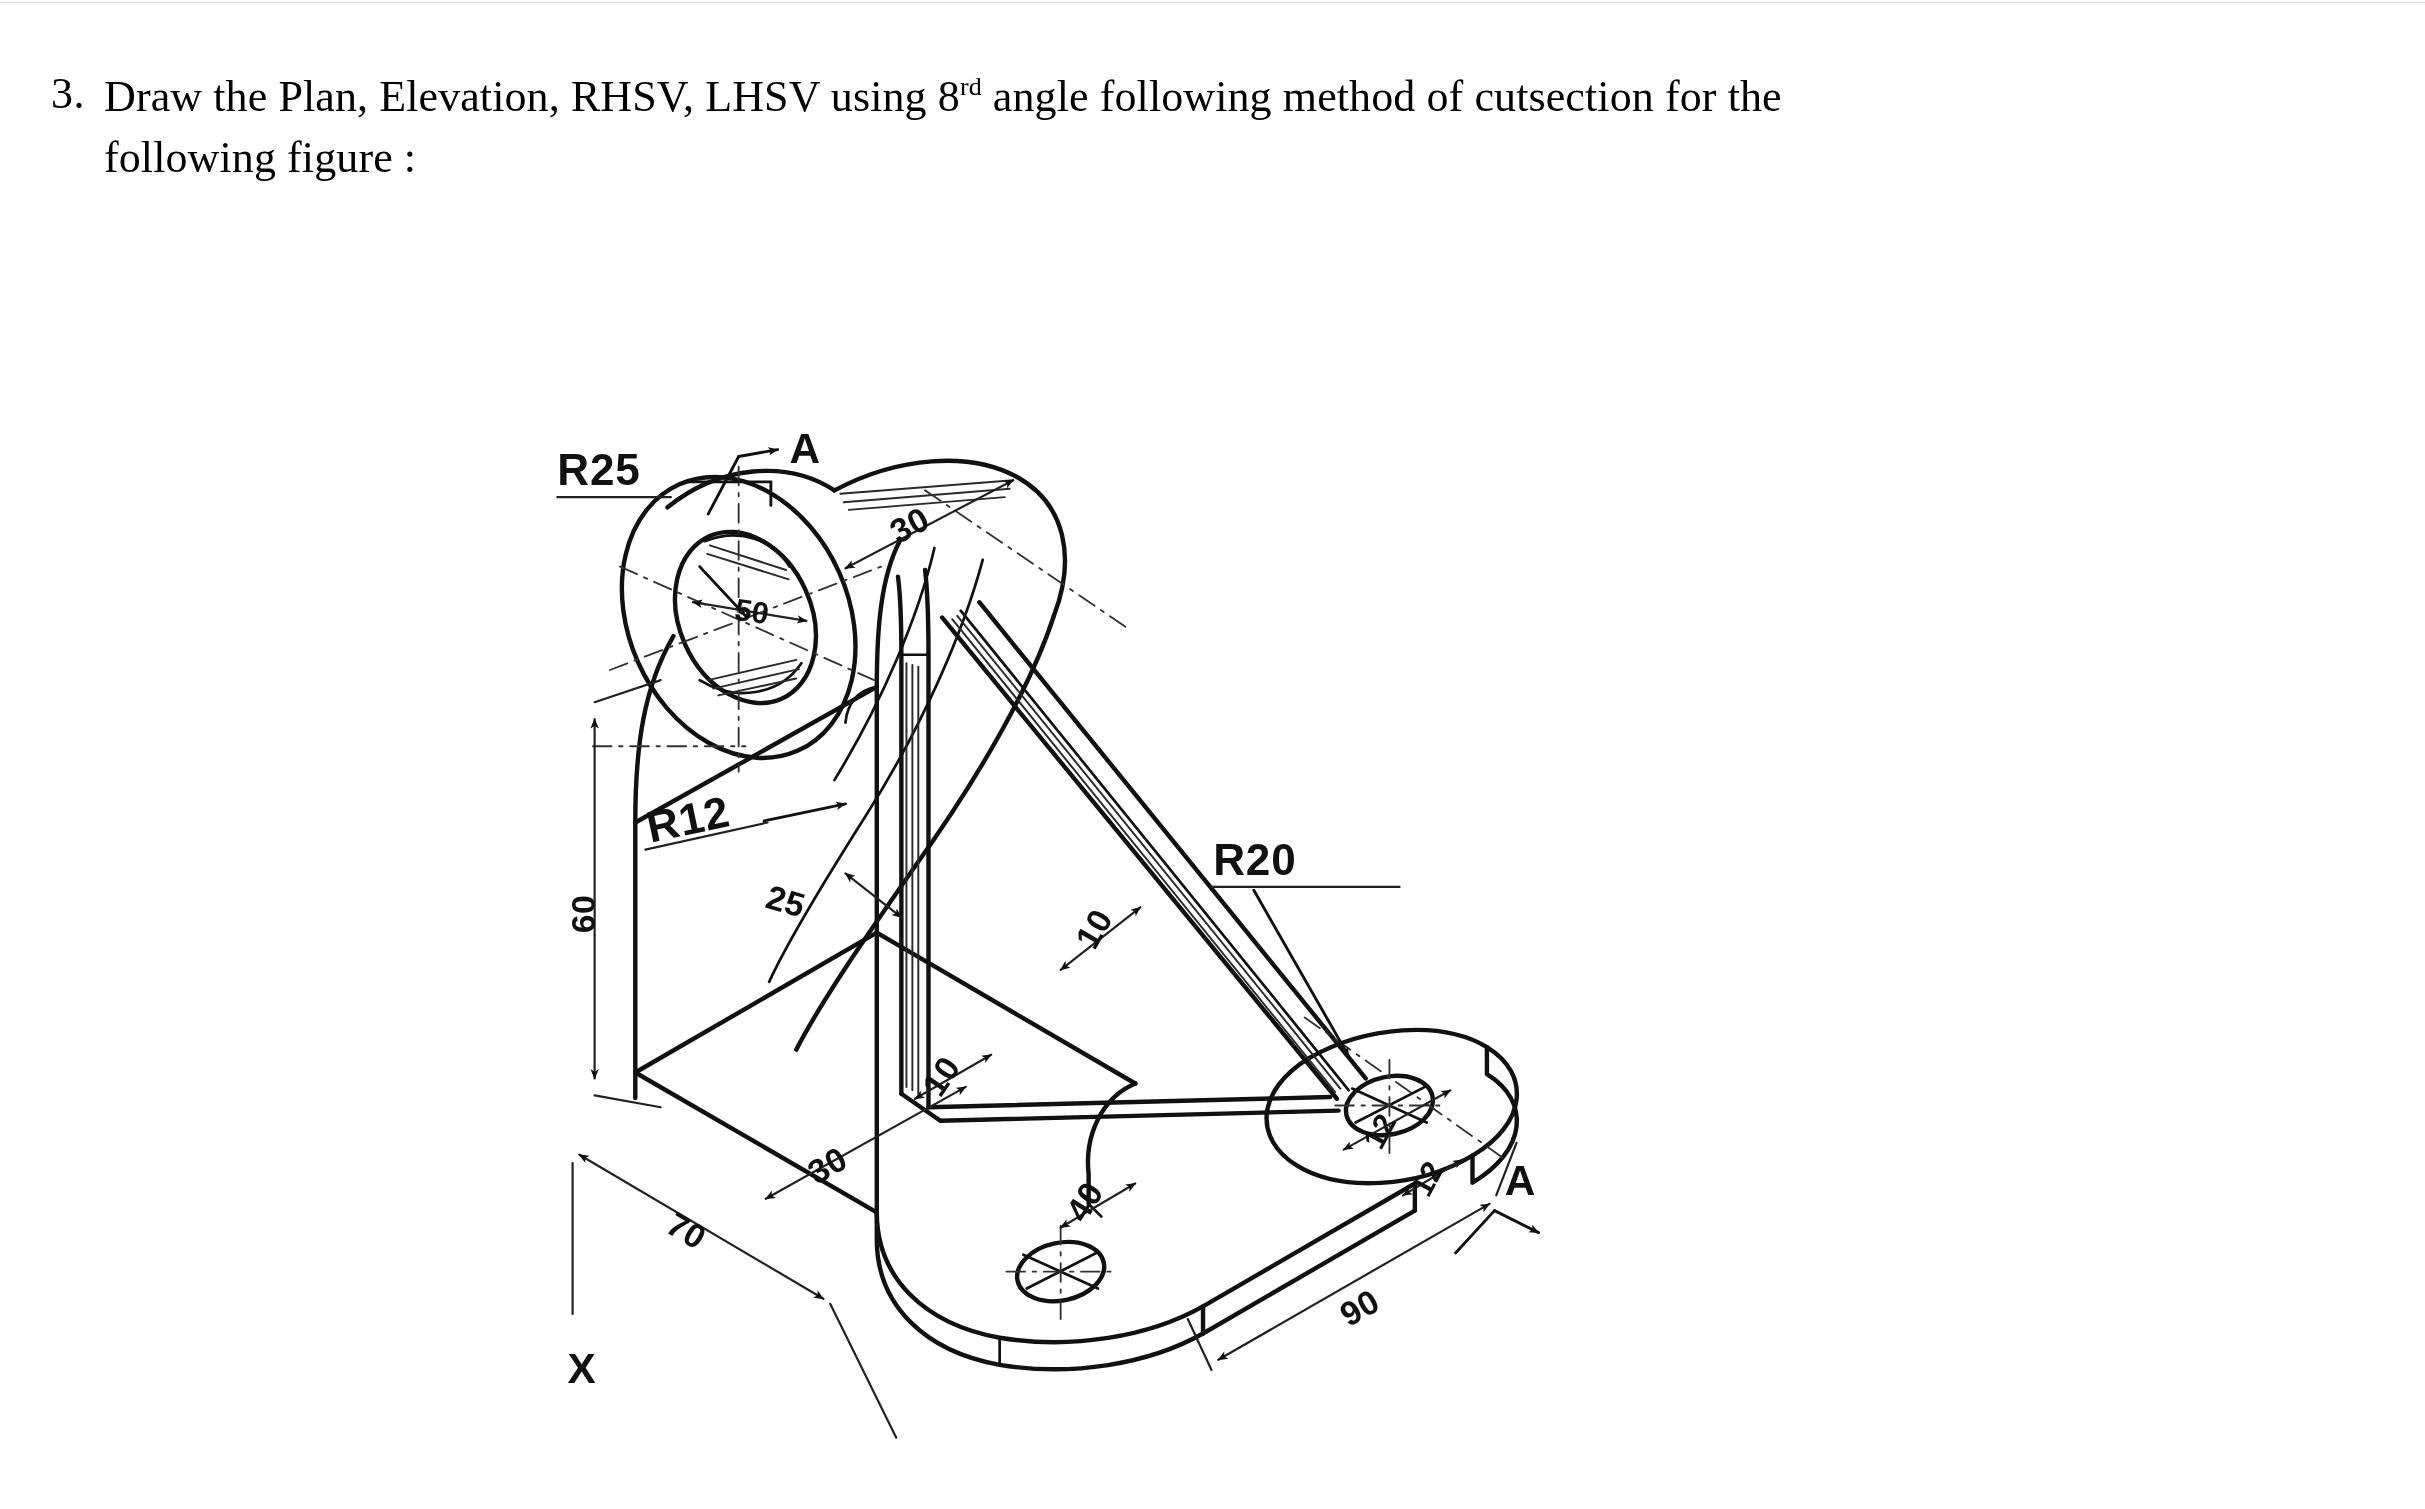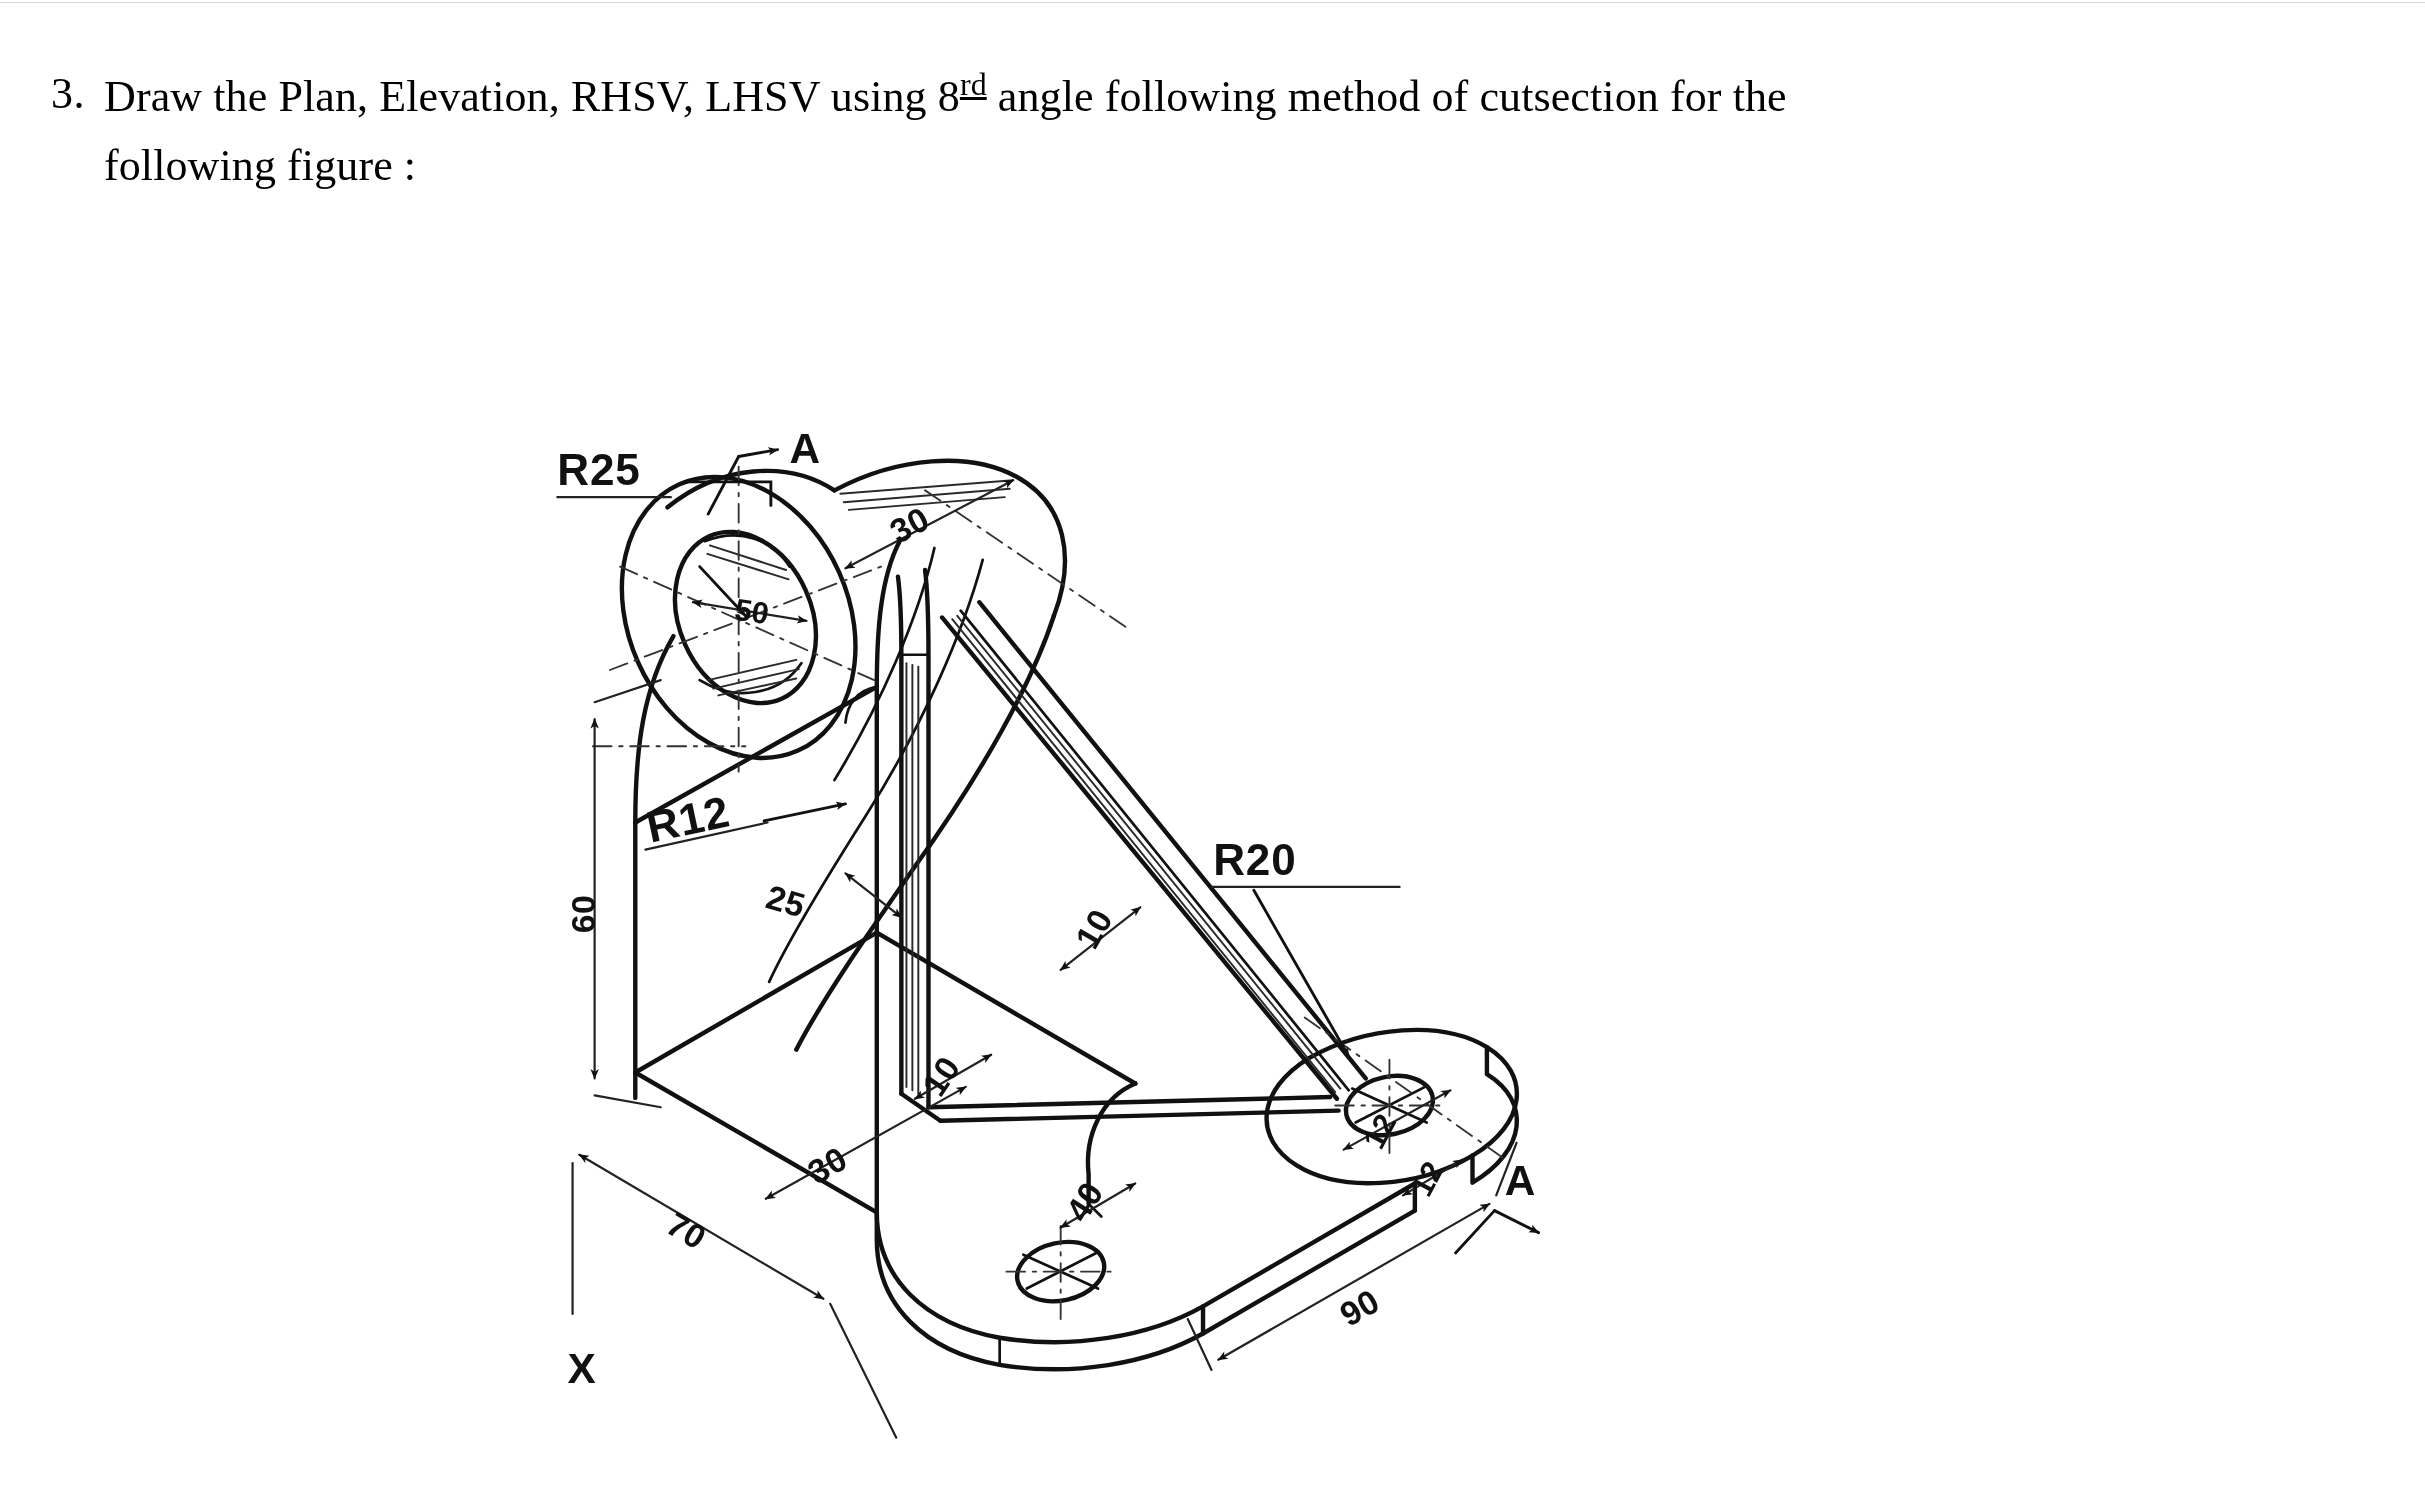--- a/index.html
+++ b/index.html
@@ -40,28 +40,26 @@
     flex: 0 0 53px;
     letter-spacing: 0.4px;
   }
   #question-text {
     font-size: 44px;
     line-height: 61px;
     flex: 1 1 auto;
     letter-spacing: 0.1px;
   }
   #question-text .sup {
-    font-size: 32px;
+    font-size: 26px;
     vertical-align: super;
     line-height: 0;
-    text-decoration: underline;
   }
   #question-line2 {
     display: block;
-    margin-top: 8px;
   }
 
   
   #figure-area {
     position: absolute;
     left: 542px;
     top: 348px;
     width: 1017px;
     height: 1127px;
   }

